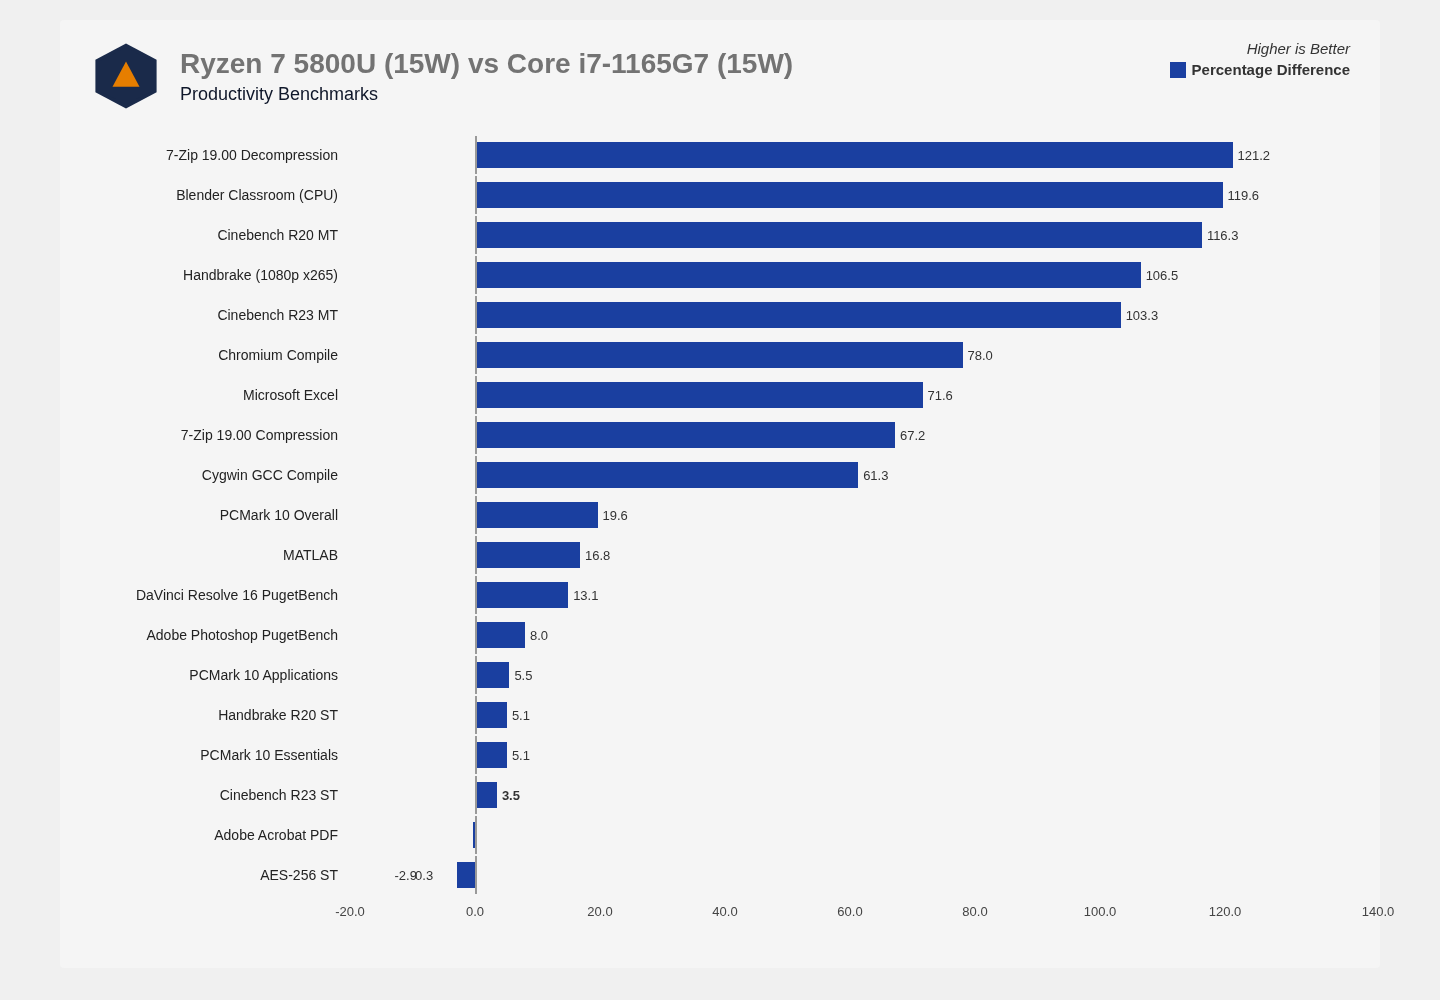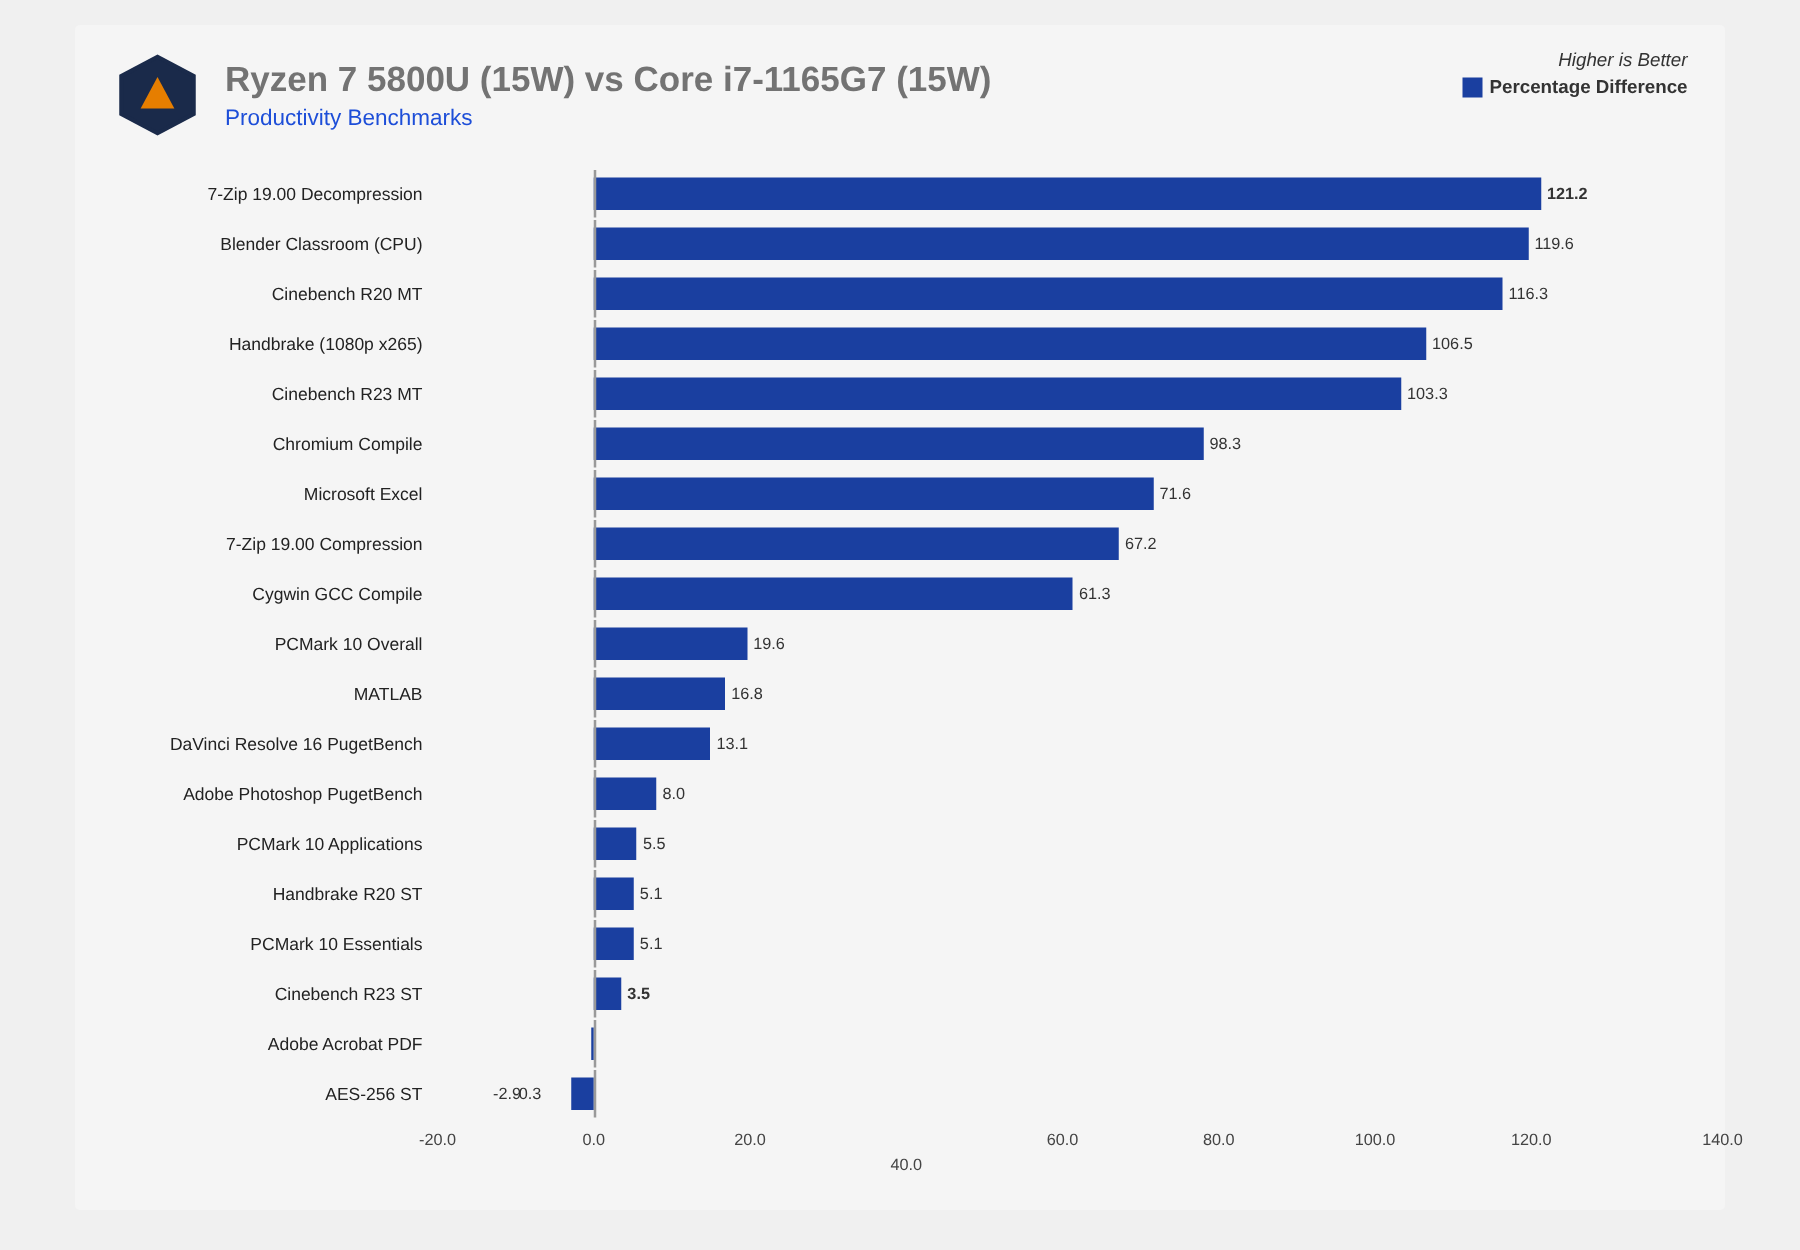--- a/index.html
+++ b/index.html
@@ -35,21 +35,21 @@
     }
     .title-block h1 {
       font-size: 28px;
       font-weight: 700;
       color: #737373;
       line-height: 1.2;
     }
     .title-block h2 {
       font-size: 18px;
       font-weight: 400;
-      color: #1d4ed8;
+      color: #0f172a;
       margin-top: 4px;
     }
     .legend {
       text-align: right;
       font-size: 15px;
       color: #333;
     }
     .legend .higher {
       font-style: italic;
       margin-bottom: 4px;
@@ -159,21 +159,21 @@
     </div>
   </div>
 
   <div class="chart-area" id="chart-area">
 
   <div class="bar-row">
         <div class="bar-label">7-Zip 19.00 Decompression</div>
         <div class="bar-track">
           <div class="zero-line"></div>
           <div class="bar-fill" style="left: 12.5%; width: 75.75%;"></div>
-          <div class="bar-value" style="left: 88.75%; font-weight: bold;">121.2</div>
+          <div class="bar-value" style="left: 88.75%;">121.2</div>
         </div>
       </div>
       <div class="bar-row">
         <div class="bar-label">Blender Classroom (CPU)</div>
         <div class="bar-track">
           <div class="zero-line"></div>
           <div class="bar-fill" style="left: 12.5%; width: 74.75%;"></div>
           <div class="bar-value" style="left: 87.75%;">119.6</div>
         </div>
       </div>
@@ -199,21 +199,21 @@
           <div class="zero-line"></div>
           <div class="bar-fill" style="left: 12.5%; width: 64.5625%;"></div>
           <div class="bar-value" style="left: 77.5625%;">103.3</div>
         </div>
       </div>
       <div class="bar-row">
         <div class="bar-label">Chromium Compile</div>
         <div class="bar-track">
           <div class="zero-line"></div>
           <div class="bar-fill" style="left: 12.5%; width: 48.75%;"></div>
-          <div class="bar-value" style="left: 61.75%;">98.3</div>
+          <div class="bar-value" style="left: 61.75%;">78.0</div>
         </div>
       </div>
       <div class="bar-row">
         <div class="bar-label">Microsoft Excel</div>
         <div class="bar-track">
           <div class="zero-line"></div>
           <div class="bar-fill" style="left: 12.5%; width: 44.75%;"></div>
           <div class="bar-value" style="left: 57.75%;">71.6</div>
         </div>
       </div>
@@ -313,20 +313,20 @@
           <div class="bar-value" style="left: 6.6875%; transform: translateY(-50%) translateX(-100%);">-2.9</div>
         </div>
       </div>
     </div>
 
   <div class="x-axis" id="x-axis" style="height: 24px; position: relative;">
 
   <span class="x-tick" style="left: 0%;">-20.0</span>
       <span class="x-tick" style="left: 12.5%;">0.0</span>
       <span class="x-tick" style="left: 25%;">20.0</span>
-      <span class="x-tick" style="left: 37.5%; margin-top: 20px;">40.0</span>
+      <span class="x-tick" style="left: 37.5%;">40.0</span>
       <span class="x-tick" style="left: 50%;">60.0</span>
       <span class="x-tick" style="left: 62.5%;">80.0</span>
       <span class="x-tick" style="left: 75%;">100.0</span>
       <span class="x-tick" style="left: 87.5%;">120.0</span>
       <span class="x-tick" style="left: 100%; margin-left: 28px;">140.0</span>
     </div>
 </div>
 
 </body></html>

